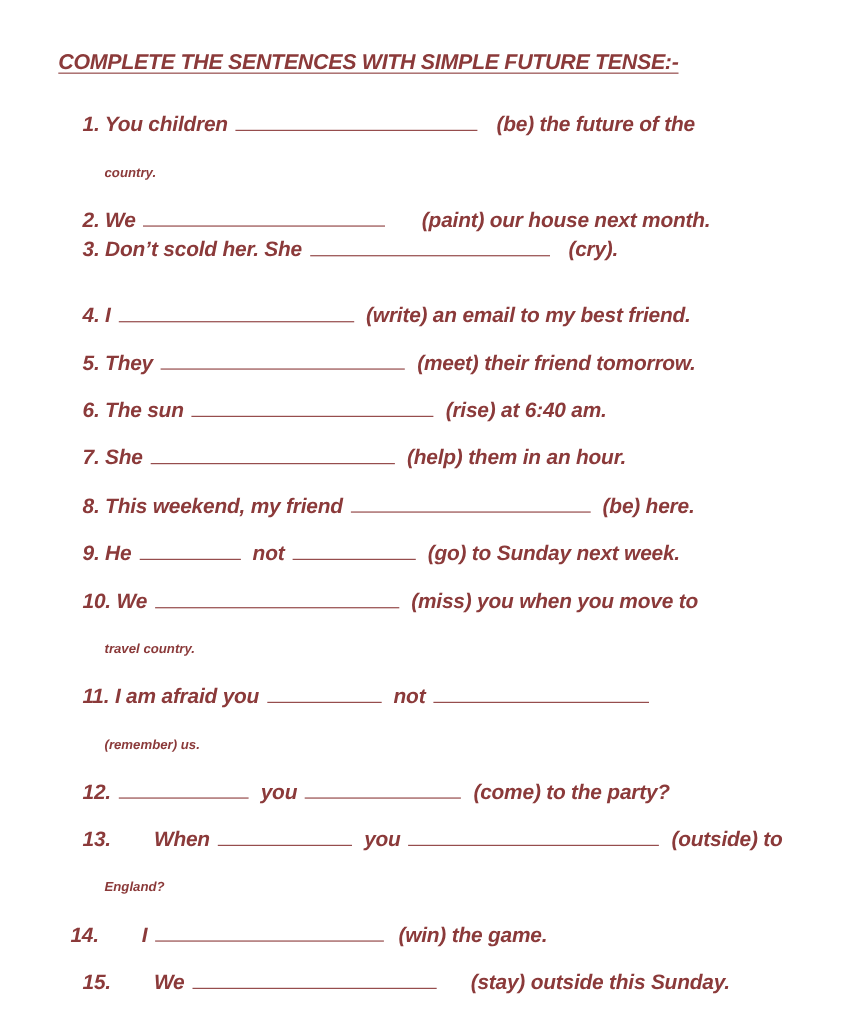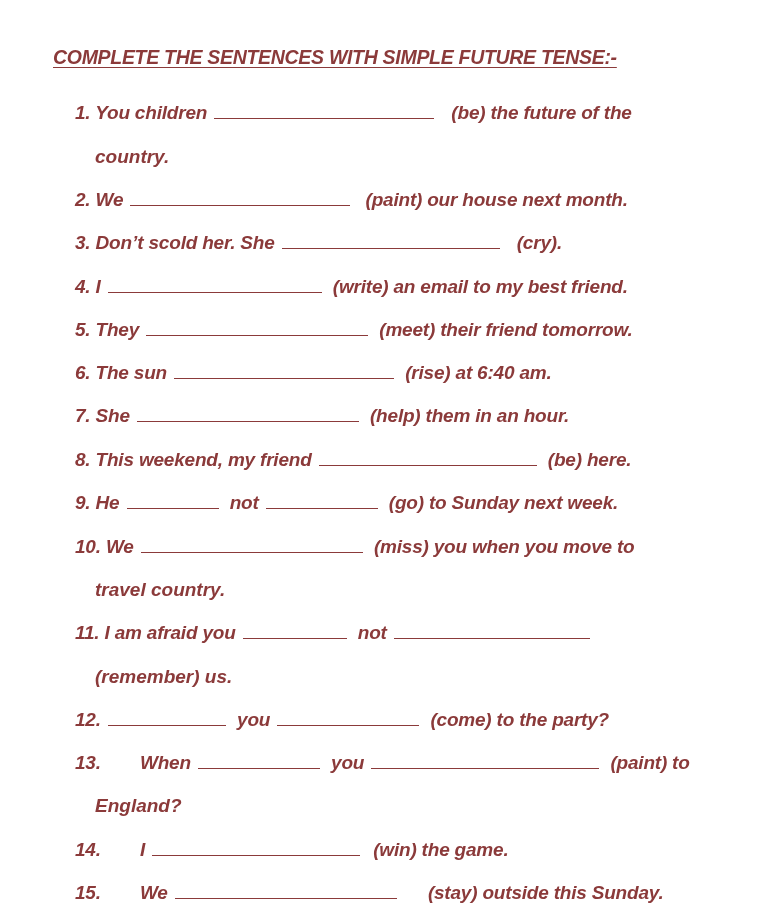--- a/index.html
+++ b/index.html
@@ -15,44 +15,44 @@
       letter-spacing: -0.3px; white-space: nowrap;
     }
     .line {
       position: absolute; font-size: 19px; font-style: italic; font-weight: bold;
       white-space: nowrap; letter-spacing: -0.2px; line-height: 24px;
     }
     .blank {
       display: inline-block; border-bottom: 1.5px solid #8b3a3a; height: 17px;
       vertical-align: baseline; margin: 0 2px;
     }
-    .cont { position: absolute; left: 95px; font-size: 19px; font-style: italic; font-weight: bold; white-space: nowrap; line-height: 24px; }
+    .cont { position: absolute; left: 95px; font-size: 12px; font-style: italic; font-weight: bold; white-space: nowrap; line-height: 24px; }
     .gap13 { display:inline-block; width: 34px; }
   </style>
 </head>
 <body>
 
 <div class="title">COMPLETE THE SENTENCES WITH SIMPLE FUTURE TENSE:-</div>
 
 <div class="line" style="left:75px; top:101px;">
   <span>1.</span>
   <span>You children</span>
   <span class="blank" style="width:220px;"></span>
   <span style="margin-left:10px;margin-top:31px;">(be) the future of the</span>
 </div>
 <div class="cont" style="top:145px;">country.</div>
 
 <div class="line" style="left:75px; top:188px;">
   <span>2.</span>
   <span>We</span>
   <span class="blank" style="width:220px;"></span>
-  <span style="margin-left:8px;">(paint) our house next month.</span>
+  <span style="margin-left:26px;">(paint) our house next month.</span>
 </div>
 
-<div class="line" style="left:75px; top:231px;">
+<div class="line" style="left:75px; top:215px;">
   <span>3.</span>
   <span>Don’t scold her. She</span>
   <span class="blank" style="width:218px;"></span>
   <span style="margin-left:10px;">(cry).</span>
 </div>
 
 <div class="line" style="left:75px; top:275px;">
   <span>4.</span>
   <span>I</span>
   <span class="blank" style="width:214px;"></span>
@@ -120,25 +120,25 @@
   <span class="blank" style="width:142px;"></span>
   <span style="margin-left:4px;">(come) to the party?</span>
 </div>
 
 <div class="line" style="left:75px; top:751px;">
   <span>13.</span><span class="gap13"></span>
   <span>When</span>
   <span class="blank" style="width:122px;"></span>
   <span style="margin-left:4px;">you</span>
   <span class="blank" style="width:228px;"></span>
-  <span style="margin-left:4px;">(paint) to</span>
+  <span style="margin-left:4px;">(outside) to</span>
 </div>
 <div class="cont" style="top:794px;">England?</div>
 
-<div class="line" style="left:75px; top:838px;">
+<div class="line" style="left:64px; top:838px;">
   <span>14.</span><span class="gap13"></span>
   <span>I</span>
   <span class="blank" style="width:208px;"></span>
   <span style="margin-left:6px;">(win) the game.</span>
 </div>
 
 <div class="line" style="left:75px; top:881px;">
   <span>15.</span><span class="gap13"></span>
   <span>We</span>
   <span class="blank" style="width:222px;"></span>

